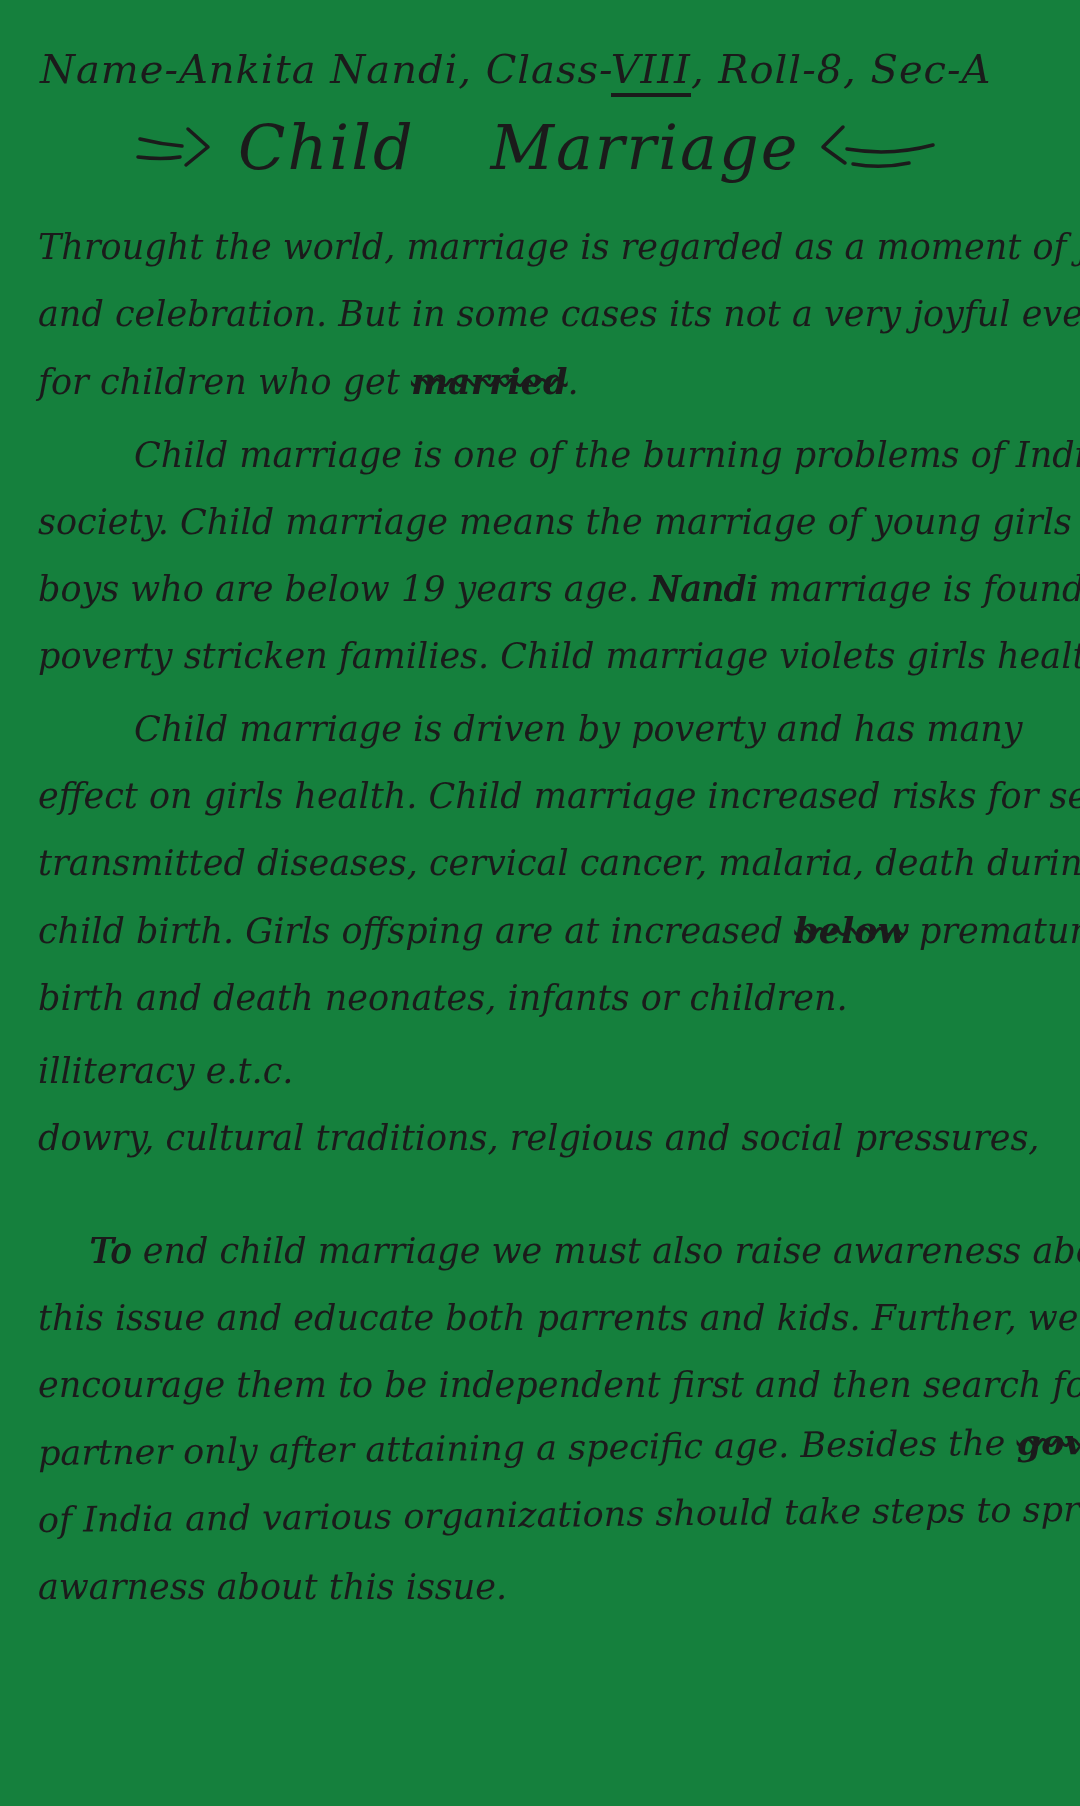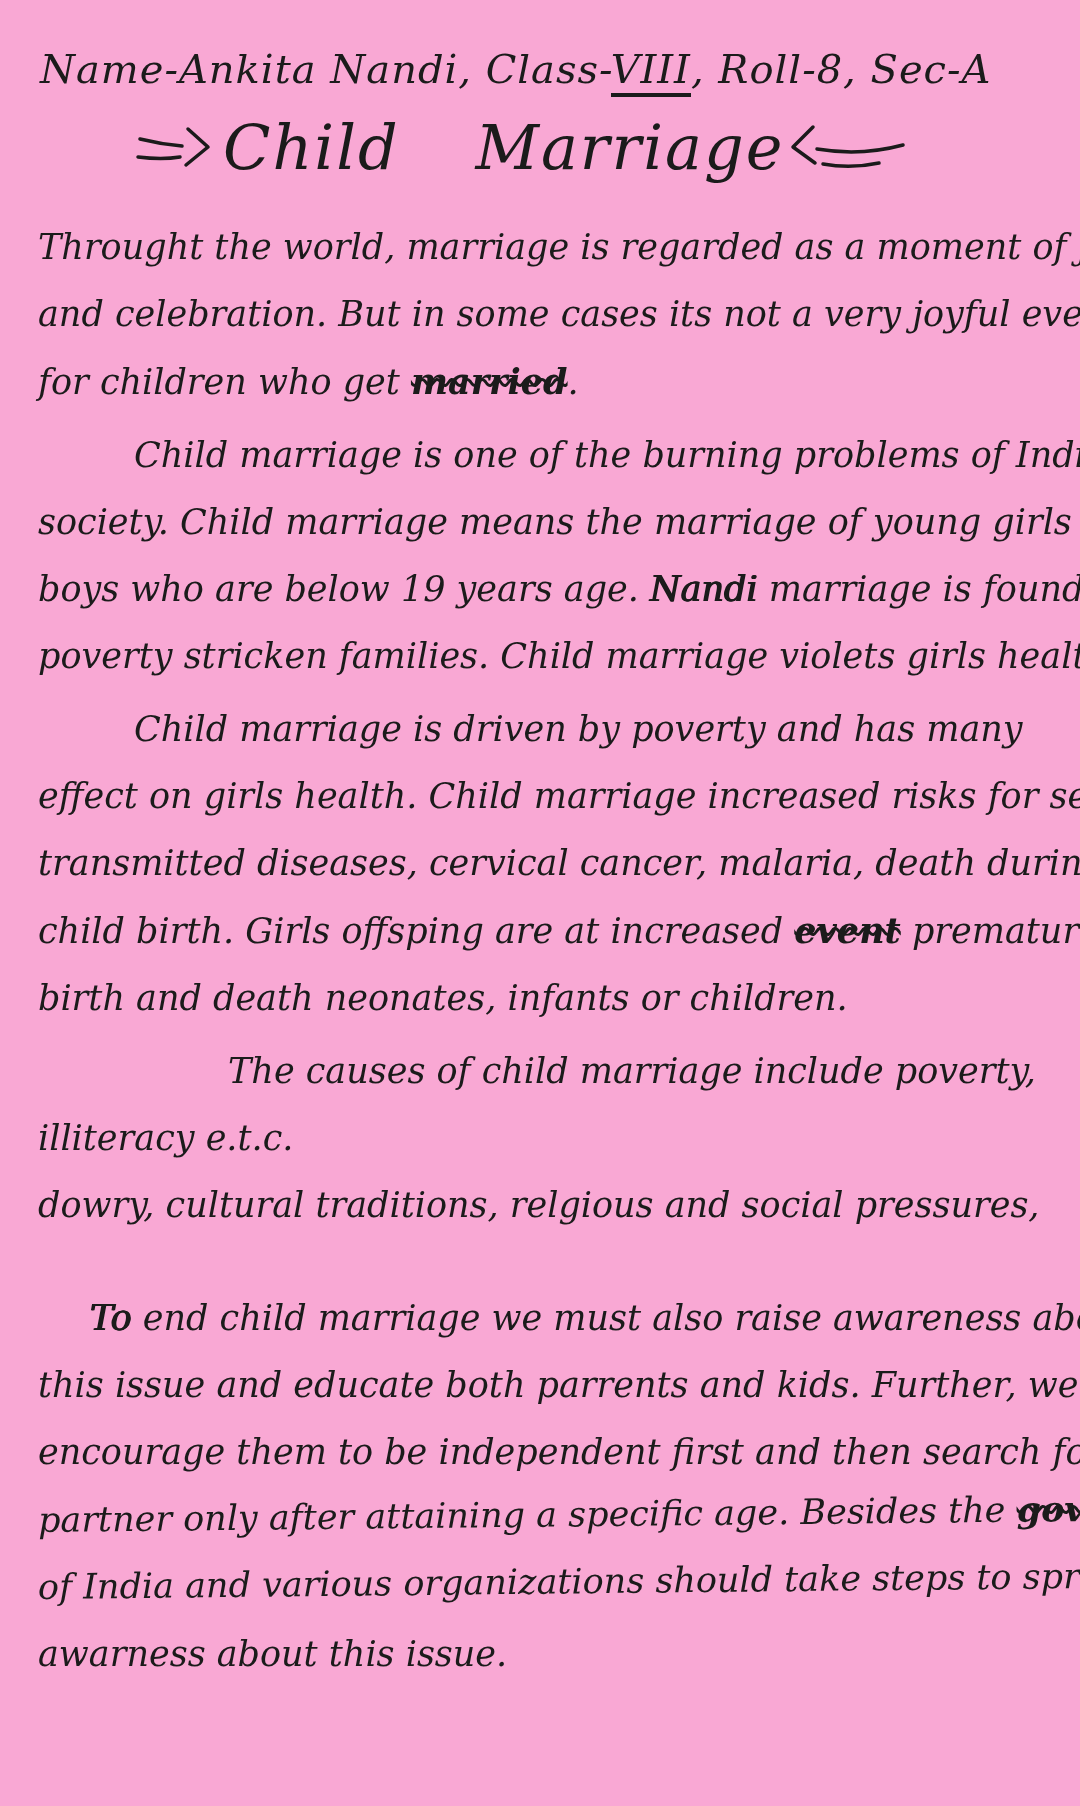--- a/index.html
+++ b/index.html
@@ -11,40 +11,40 @@
     width: 1080px;
     height: 1806px;
     overflow: hidden;
   }
   .page {
     position: relative;
     width: 100%;
     height: 100%;
     box-sizing: border-box;
     padding: 26px 34px 0 38px;
-    background: #f9a8d4;
+    background: #15803d;
     color: #1b1b1b;
     font-family: "DejaVu Serif", serif;
     font-style: italic;
   }
   .header-line {
     font-size: 40px;
     line-height: 58px;
     margin: 14px 0 6px 2px;
     letter-spacing: 1px;
     white-space: nowrap;
   }
   .class-numeral {
     border-bottom: 4px solid currentColor;
     padding-bottom: 1px;
   }
   .title-row {
     display: flex;
     align-items: center;
-    gap: 1px;
+    gap: 16px;
     margin: 10px 0 26px 96px;
   }
   .title {
     font-size: 62px;
     line-height: 80px;
     word-spacing: 54px;
     letter-spacing: 2px;
     white-space: nowrap;
   }
   .flourish {
@@ -114,26 +114,25 @@
       <div class="line indent-md">Child marriage is one of the burning problems of Indian</div>
       <div class="line">society. Child marriage means the marriage of young girls and</div>
       <div class="line"><span>boys who are below 19 years age. </span><span class="bolded">Nandi</span><span> marriage is found in</span></div>
       <div class="line">poverty stricken families. Child marriage violets girls health,</div>
     </div>
 
     <div class="para">
       <div class="line indent-md">Child marriage is driven by poverty and has many</div>
       <div class="line">effect on girls health. Child marriage increased risks for sexully</div>
       <div class="line">transmitted diseases, cervical cancer, malaria, death during</div>
-      <div class="line"><span>child birth. Girls offsping are at increased </span><span class="scribbled">event</span><span> premature</span></div>
+      <div class="line"><span>child birth. Girls offsping are at increased </span><span class="scribbled">below</span><span> premature</span></div>
       <div class="line">birth and death neonates, infants or children.</div>
     </div>
 
     <div class="para">
-      <div class="line indent-lg">The causes of child marriage include poverty,</div>
       <div class="line">illiteracy e.t.c.</div>
       <div class="line">dowry, cultural traditions, relgious and social pressures,</div>
     </div>
 
     <div class="para gap-before">
       <div class="line indent-sm"><span class="bolded">To</span><span> end child marriage we must also raise awareness about</span></div>
       <div class="line">this issue and educate both parrents and kids. Further, we must</div>
       <div class="line">encourage them to be independent first and then search for a</div>
       <div class="line tilt-up"><span>partner only after attaining a specific age. Besides the </span><span class="scribbled">government</span></div>
       <div class="line tilt-up">of India and various organizations should take steps to spread</div>

